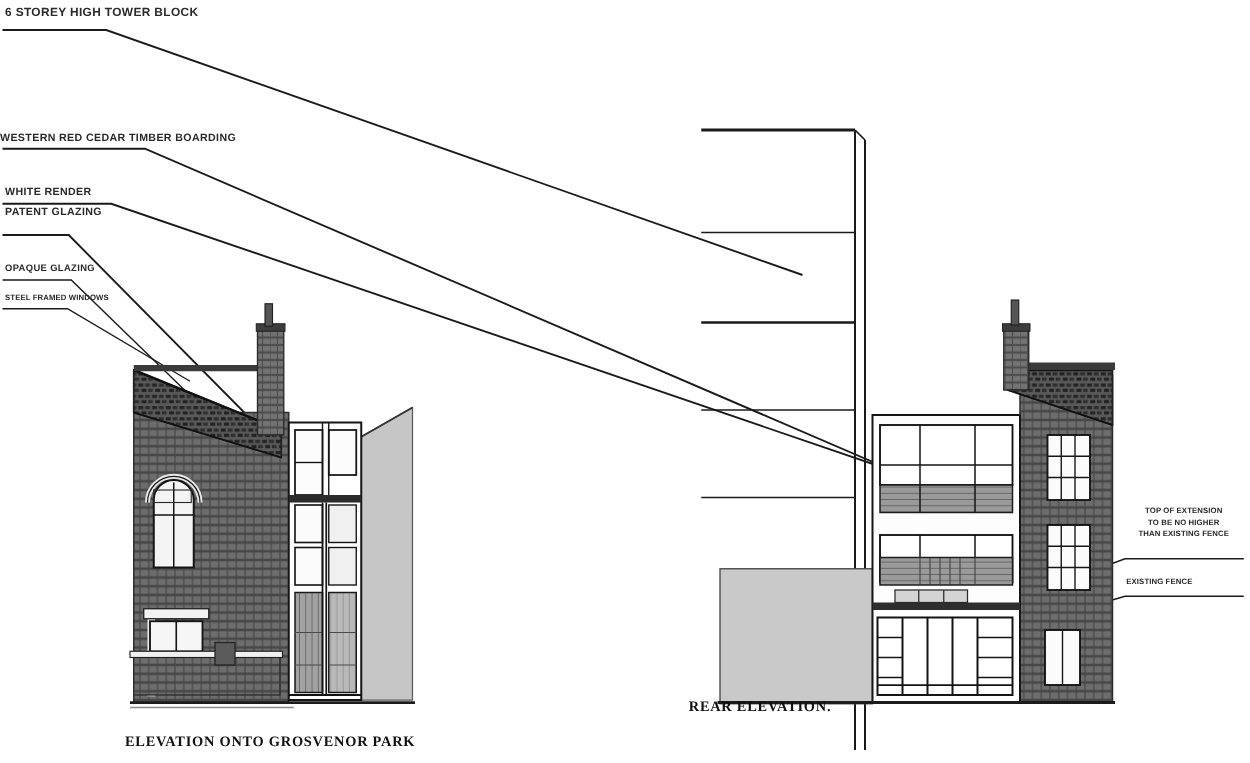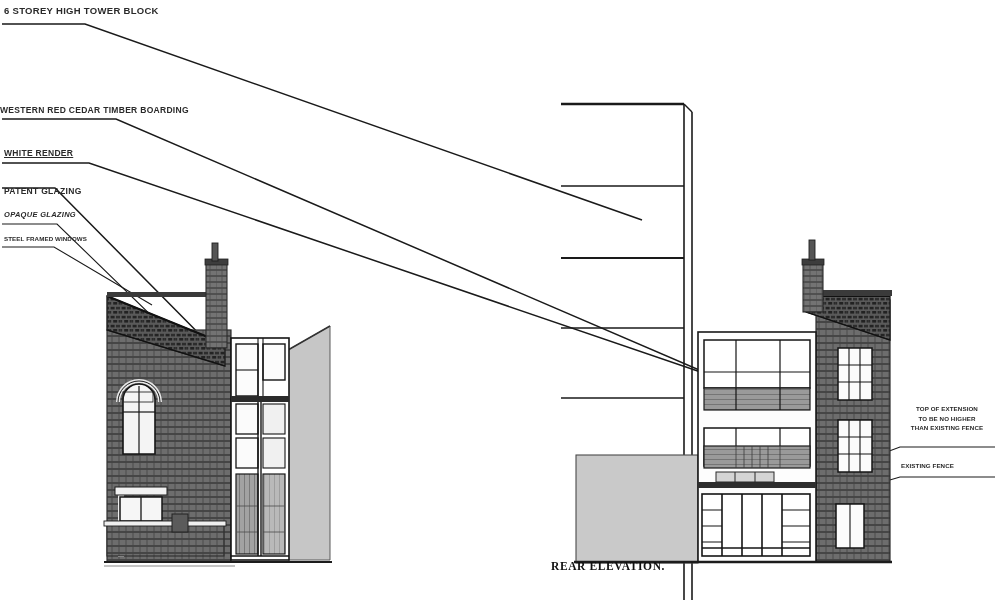--- a/index.html
+++ b/index.html
@@ -239,32 +239,33 @@
       </g>
 
       <path d="M574 562 H892" stroke="#1c1c1c" stroke-width="2.4" fill="none"></path>
     </g>
   </svg>
 
   <div class="anno l-big" style="left:4px;top:5px;">6 STOREY HIGH TOWER BLOCK</div>
 
   <div class="anno l-mid" style="left:0;top:105px;">WESTERN RED CEDAR TIMBER BOARDING</div>
 
-  <div class="anno l-mid" style="left:4px;top:148px;text-decoration:underline;">WHITE RENDER</div>
-
-  <div class="anno l-mid" style="left:4px;top:186px;">PATENT GLAZING</div>
-
-  <div class="anno l-sm" style="left:4px;top:210px;font-style:italic;">OPAQUE GLAZING</div>
+  <div class="anno l-mid" style="left:4px;top:148px;">WHITE RENDER</div>
+
+  <div class="anno l-mid" style="left:4px;top:164px;">PATENT GLAZING</div>
+
+  <div class="anno l-sm" style="left:4px;top:210px;">OPAQUE GLAZING</div>
 
   <div class="anno l-tiny" style="left:4px;top:235px;">STEEL FRAMED WINDOWS</div>
 
   <div class="rt-block" style="left:897px;top:404px;width:100px;">
     <div class="anno l-tiny" style="position:static;">TOP OF EXTENSION</div>
     <div class="anno l-tiny" style="position:static;">TO BE NO HIGHER</div>
     <div class="anno l-tiny" style="position:static;">THAN EXISTING FENCE</div>
   </div>
 
   <div class="anno l-tiny" style="left:901px;top:462px;">EXISTING FENCE</div>
 
+  <div class="caption" style="left:100px;top:588px;">ELEVATION ONTO GROSVENOR PARK</div>
 
   <div class="caption" style="left:551px;top:560px;">REAR ELEVATION.</div>
 
 </div>
 
 </body></html>

